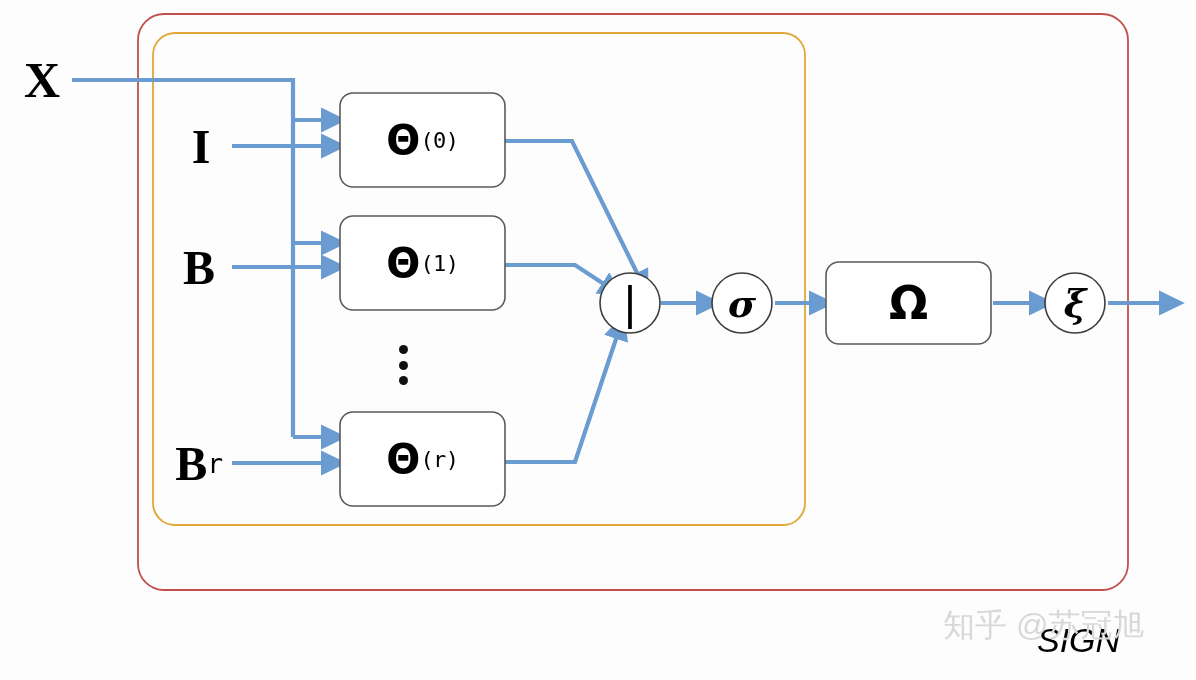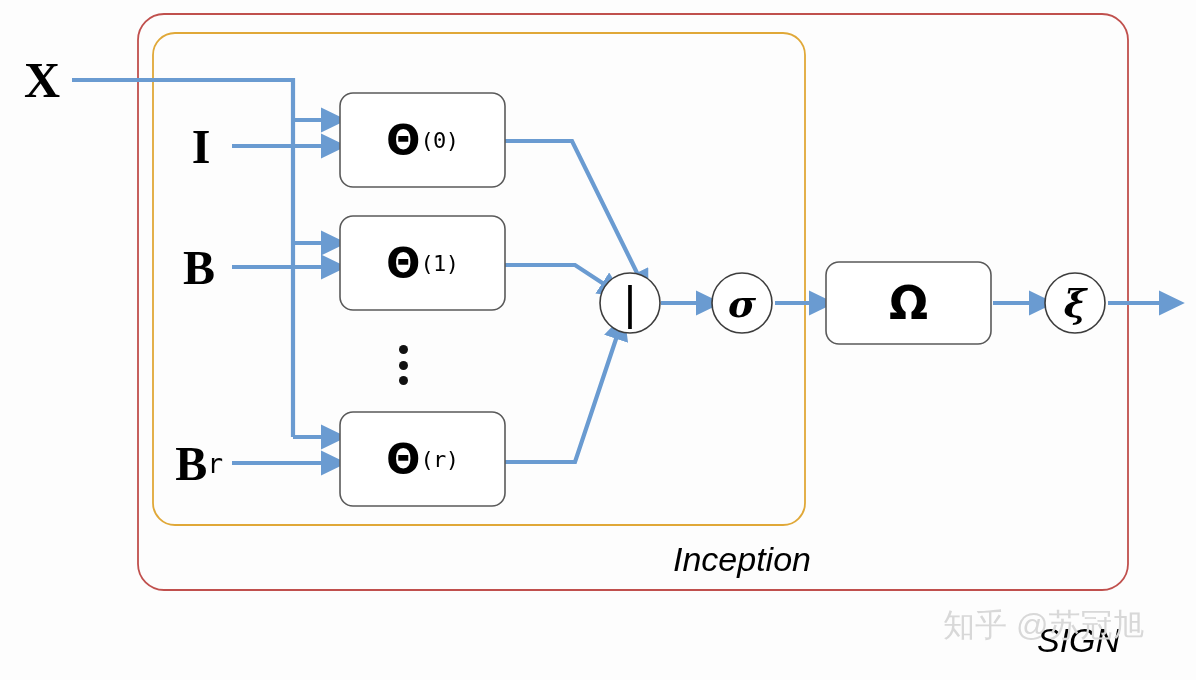--- a/index.html
+++ b/index.html
@@ -178,23 +178,20 @@
   </div>
 
   <div class="node-label theta-glyph" style="left:826px; top:262px; width:165px; height:82px; font-size:46px;">
     <span>Ω</span>
   </div>
 
   <div class="node-label" style="left:1045px; top:273px; width:60px; height:60px; font-size:38px; font-family:'DejaVu Serif', serif; font-weight:bold; font-style:italic;">
     <span>ξ</span>
   </div>
 
-  <div class="group-caption" style="left:673px; top:540px; font-size:34px;">
-    <span>Inception</span>
-  </div>
 
   <div class="group-caption" style="left:1031px; top:621px; font-size:34px;margin-left:6px;">
     <span>SIGN</span>
   </div>
 
   <div class="watermark" style="left:943px; top:604px; font-size:32px;">
     <span>知乎 @苏冠旭</span>
   </div>
 
 </div>

